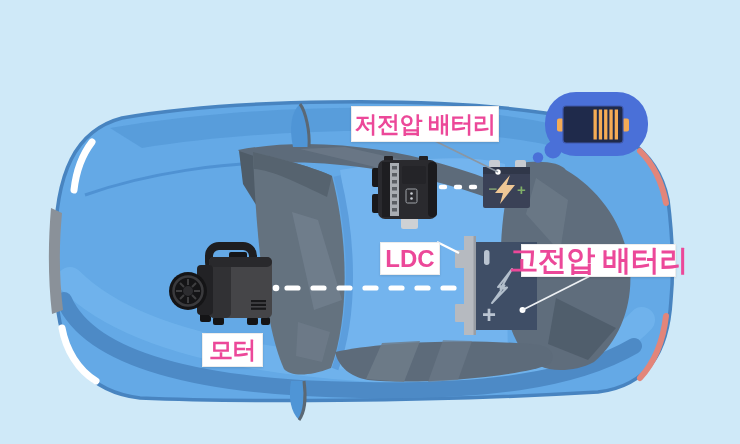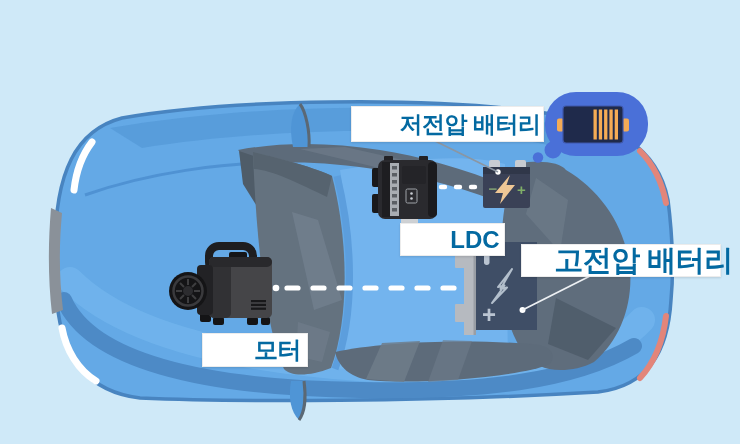--- a/index.html
+++ b/index.html
@@ -4,26 +4,26 @@
 <style>
   html,body{margin:0;padding:0;background:#cfe9f8;}
   .stage{
     position:relative;width:740px;height:444px;overflow:hidden;
     background:#cfe9f8;
     font-family:"Liberation Sans", sans-serif;
   }
   .stage svg{position:absolute;left:0;top:0;}
   .label{
     position:absolute;display:flex;align-items:center;justify-content:center;
-    background:#ffffff;color:#0369a1;font-weight:800;
+    background:#ffffff;color:#ec4899;font-weight:800;
     border:1px solid #ececec;box-shadow:0 1px 2px rgba(0,0,0,.12);
-    letter-spacing:-0.5px;white-space:nowrap;padding-left:45px;
+    letter-spacing:-0.5px;white-space:nowrap;
   }
   .label-lv{left:351px;top:106px;width:146px;height:34px;font-size:23px;}
-  .label-ldc{left:380px;top:223px;width:58px;height:31px;font-size:24px;letter-spacing:0;margin-left:20px;}
+  .label-ldc{left:380px;top:242px;width:58px;height:31px;font-size:24px;letter-spacing:0;}
   .label-hv{left:521px;top:244px;width:153px;height:31px;font-size:29px;}
   .label-motor{left:202px;top:333px;width:59px;height:32px;font-size:24px;align-items:flex-end;}
 </style>
 </head>
 <body>
 
 <div class="stage">
 
 <svg width="740" height="444" viewBox="0 0 740 444">
 

